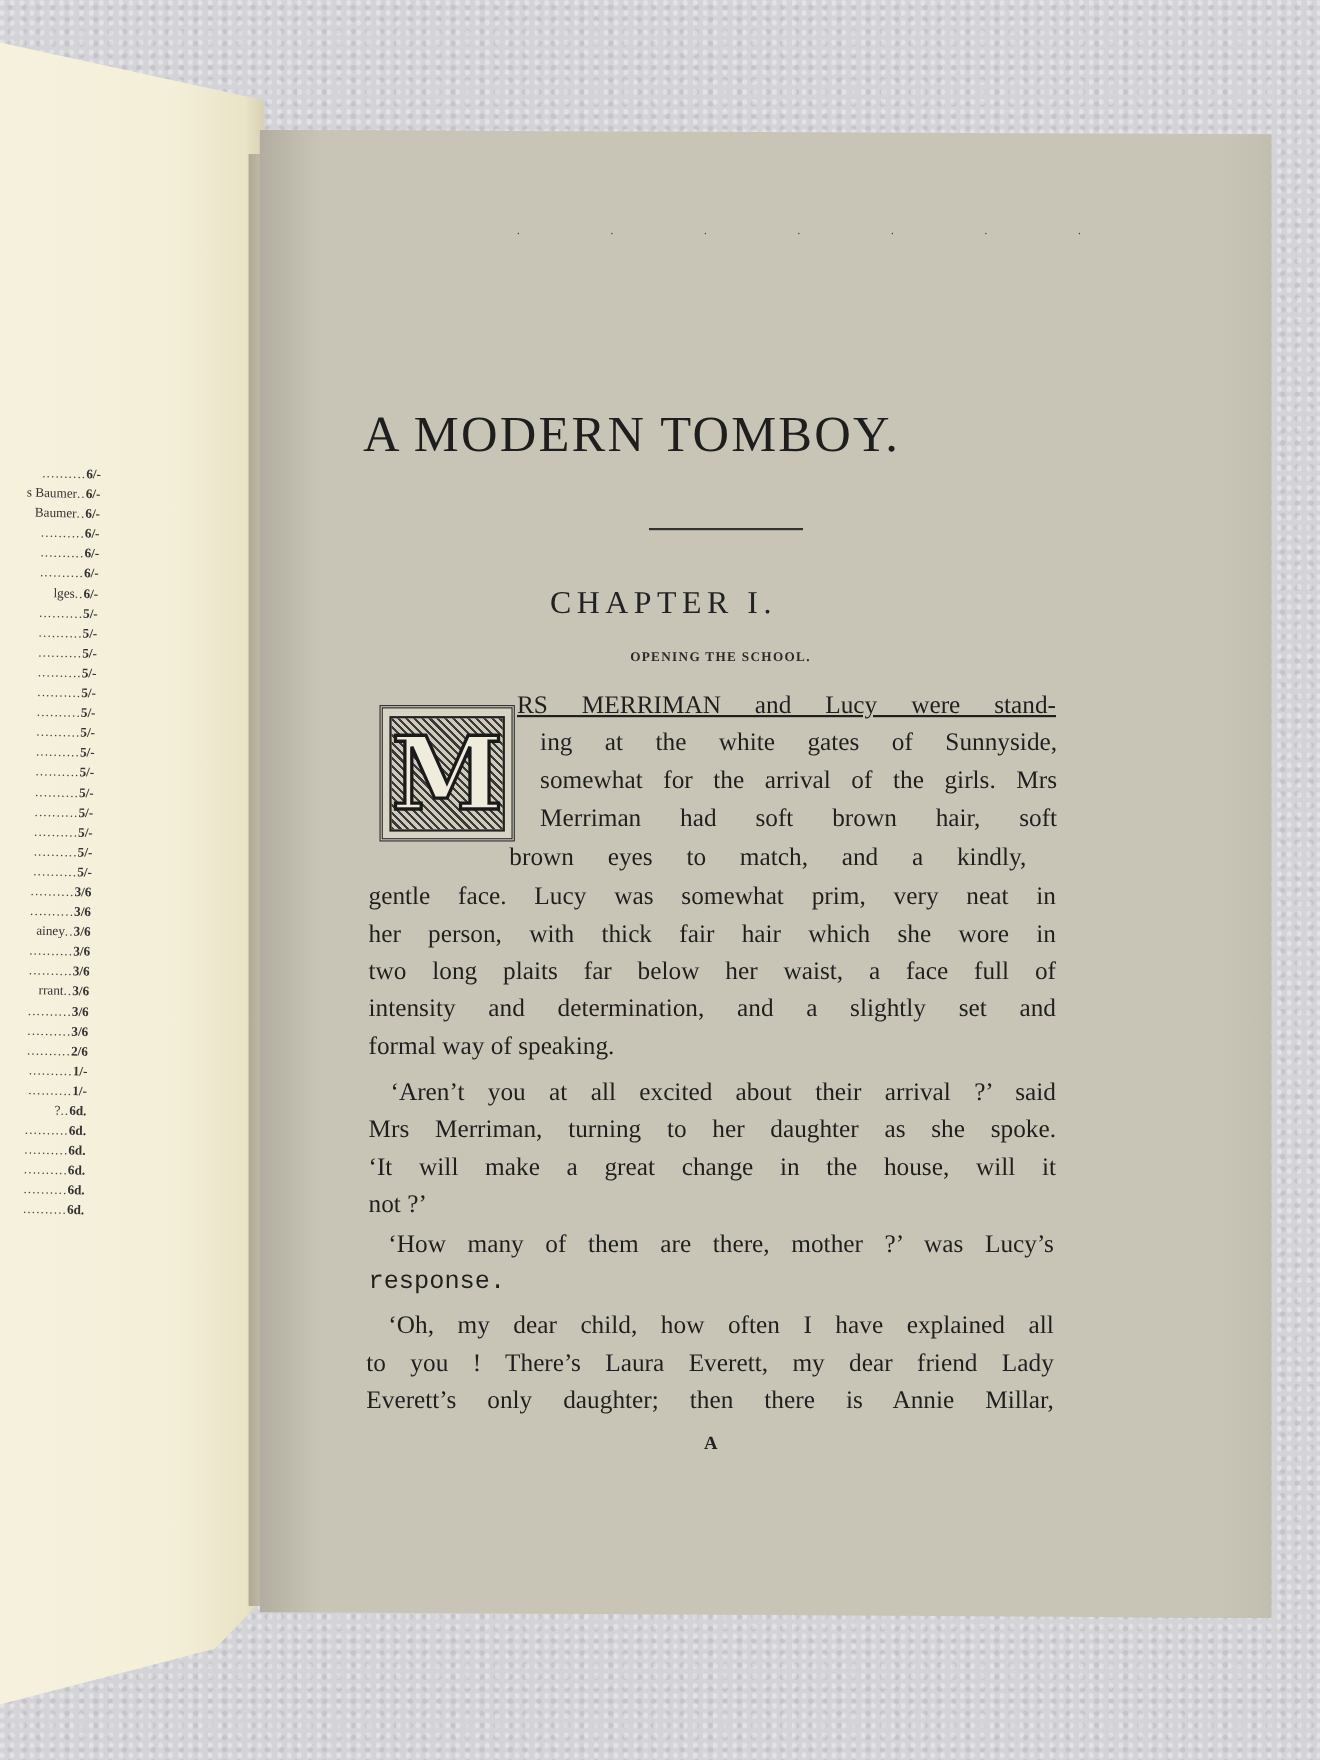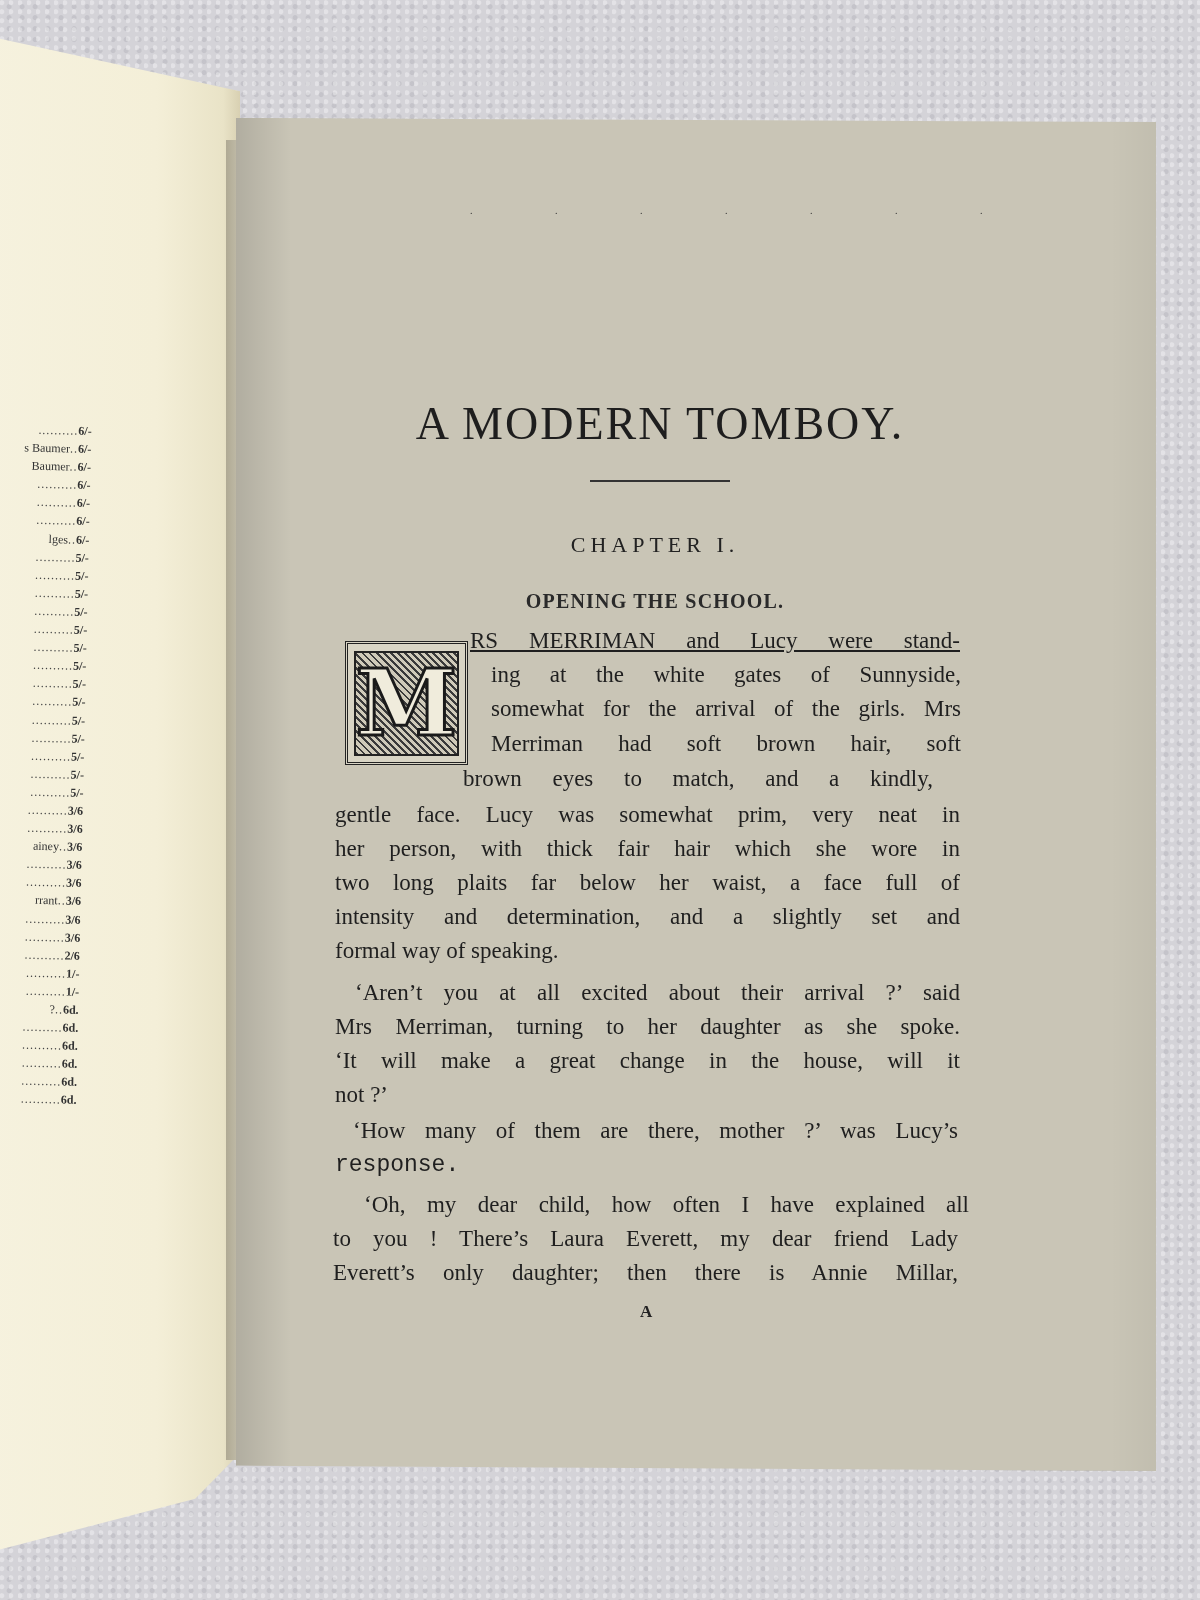--- a/index.html
+++ b/index.html
@@ -42,33 +42,33 @@
     .gutter {
       position: absolute; left: 226px; top: 140px; width: 18px; height: 1320px;
       background: linear-gradient(to right, #b0aa94, #c8c3b1);
     }
     .specks {
       position: absolute; left: 470px; top: 205px; width: 370px; height: 10px;
       font-size: 10px; color: #333; letter-spacing: 40px; white-space: nowrap;
     }
     .text-block { position: absolute; color: #222; }
     .title {
-      left: 330px; top: 397px; width: 660px; text-align: center;
+      left: 330px; top: 368px; width: 660px; text-align: left;
       font-size: 46px; letter-spacing: 2px; color: #1e1e1e; font-weight: normal;
     }
     .rule {
       position: absolute; left: 590px; top: 480px; width: 140px; height: 2px; background: #333;
     }
     .chapter {
-      left: 500px; top: 532px; width: 310px; text-align: center;
-      font-size: 22px; letter-spacing: 5px;
+      left: 500px; top: 532px; width: 310px; 
+      font-size: 29px; letter-spacing: 5px;
     }
     .subtitle {
       left: 470px; top: 590px; width: 370px; text-align: center;
-      font-size: 20px; letter-spacing: 1.2px; font-weight: bold; color: #2a2a2a;
+      font-size: 12px; letter-spacing: 1.2px; font-weight: bold; color: #2a2a2a;
     }
     .dropcap {
       position: absolute; left: 345px; top: 641px; width: 123px; height: 124px;
       border: 3px double #222; box-sizing: border-box; background: #d8d4c4;
       display: flex; align-items: center; justify-content: center;
     }
     .dropcap-inner {
       width: 105px; height: 105px; border: 2px solid #222; box-sizing: border-box;
       background: repeating-linear-gradient(45deg, #3a3a3a 0 2px, #cfcab9 2px 5px);
       display: flex; align-items: center; justify-content: center;
@@ -157,18 +157,18 @@
     <div class="body-line" style="left: 335px; top: 836px; width: 625px;">her person, with thick fair hair which she wore in</div>
     <div class="body-line" style="left: 335px; top: 870px; width: 625px;">two long plaits far below her waist, a face full of</div>
     <div class="body-line" style="left: 335px; top: 904px; width: 625px;">intensity and determination, and a slightly set and</div>
     <div class="body-line" style="left: 335px; top: 938px; width: 280px; text-align-last: left; text-align: left;">formal way of speaking.</div>
     <div class="body-line" style="left: 355px; top: 980px; width: 605px;">‘Aren’t you at all excited about their arrival ?’ said</div>
     <div class="body-line" style="left: 335px; top: 1014px; width: 625px;">Mrs Merriman, turning to her daughter as she spoke.</div>
     <div class="body-line" style="left: 335px; top: 1048px; width: 625px;">‘It will make a great change in the house, will it</div>
     <div class="body-line" style="left: 335px; top: 1082px; width: 60px; text-align-last: left; text-align: left;">not ?’</div>
     <div class="body-line" style="left: 353px; top: 1118px; width: 605px;">‘How many of them are there, mother ?’ was Lucy’s</div>
     <div class="body-line" style="left: 335px; top: 1152px; width: 110px; text-align-last: left; text-align: left; font-family: Liberation Mono, monospace;">response.</div>
-    <div class="body-line" style="left: 364px; top: 1192px; width: 605px;">‘Oh, my dear child, how often I have explained all</div>
+    <div class="body-line" style="left: 353px; top: 1192px; width: 605px;">‘Oh, my dear child, how often I have explained all</div>
     <div class="body-line" style="left: 333px; top: 1226px; width: 625px;">to you !  There’s Laura Everett, my dear friend Lady</div>
     <div class="body-line" style="left: 333px; top: 1260px; width: 625px;">Everett’s only daughter; then there is Annie Millar,</div>
   </div>
 
 <div class="folio">A</div>
 
 </body></html>

